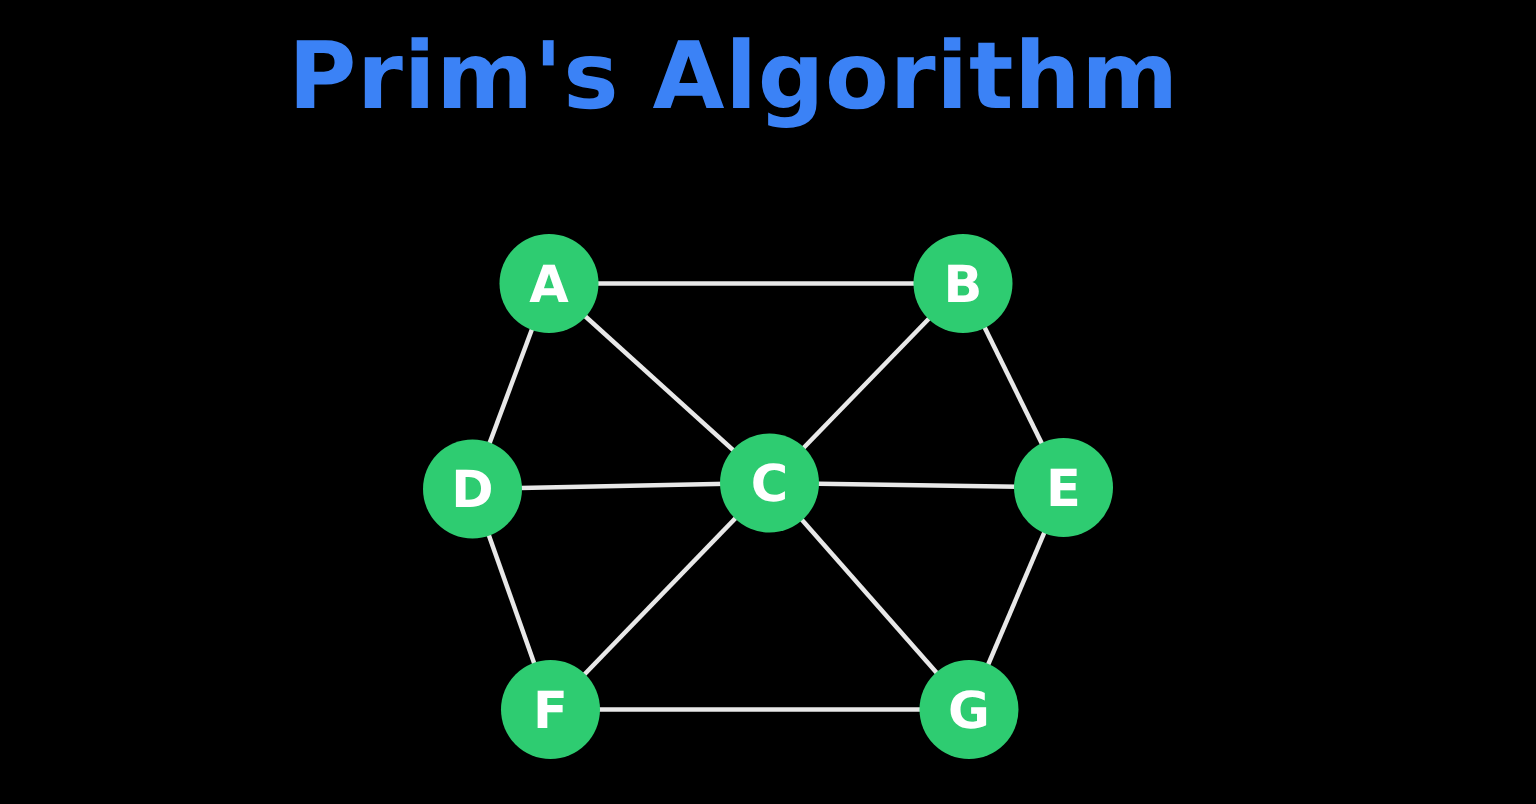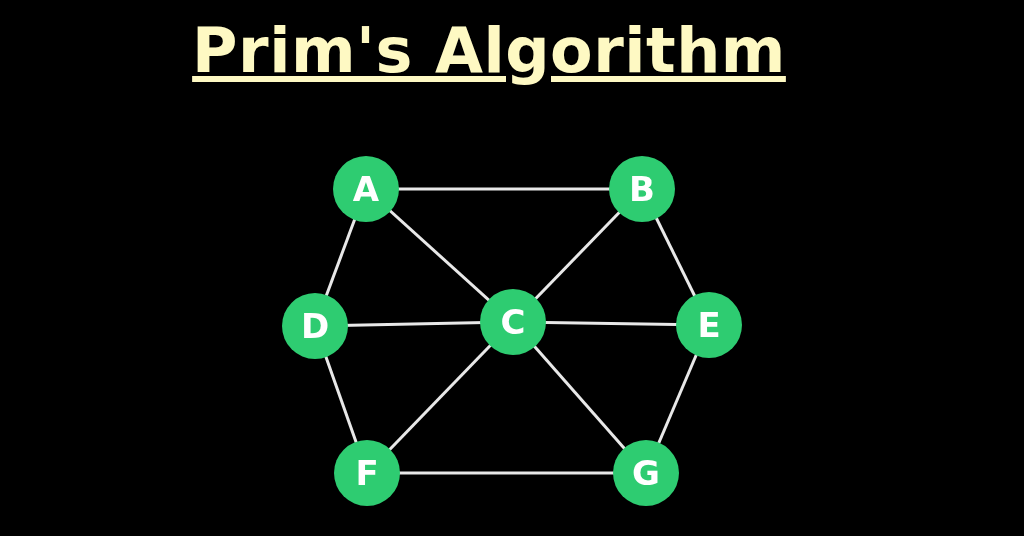--- a/index.html
+++ b/index.html
@@ -1,17 +1,17 @@
 <!DOCTYPE html>
 <html><head>
 <meta charset="utf-8">
 <style>
   html, body { margin:0; padding:0; background:#000; }
   body { width:1024px; height:536px; position:relative; overflow:hidden; font-family:"DejaVu Sans", sans-serif; }
-  .title { position:absolute; left:0; top:14px; width:978px; text-align:center; color:#fef9c3; font-size:62px; font-weight:bold; letter-spacing:0.5px;text-decoration:underline; }
+  .title { position:absolute; left:0; top:14px; width:978px; text-align:center; color:#3b82f6; font-size:62px; font-weight:bold; letter-spacing:0.5px; }
   svg { position:absolute; left:0; top:0; }
   .node-label { font-family:"DejaVu Sans", sans-serif; font-weight:bold; font-size:34px; fill:#fff; }
 </style>
 </head>
 <body>
 
 <div class="title">Prim's Algorithm</div>
 
 <svg id="graph" width="1024" height="536" viewBox="0 0 1024 536">
   <g id="edges">

